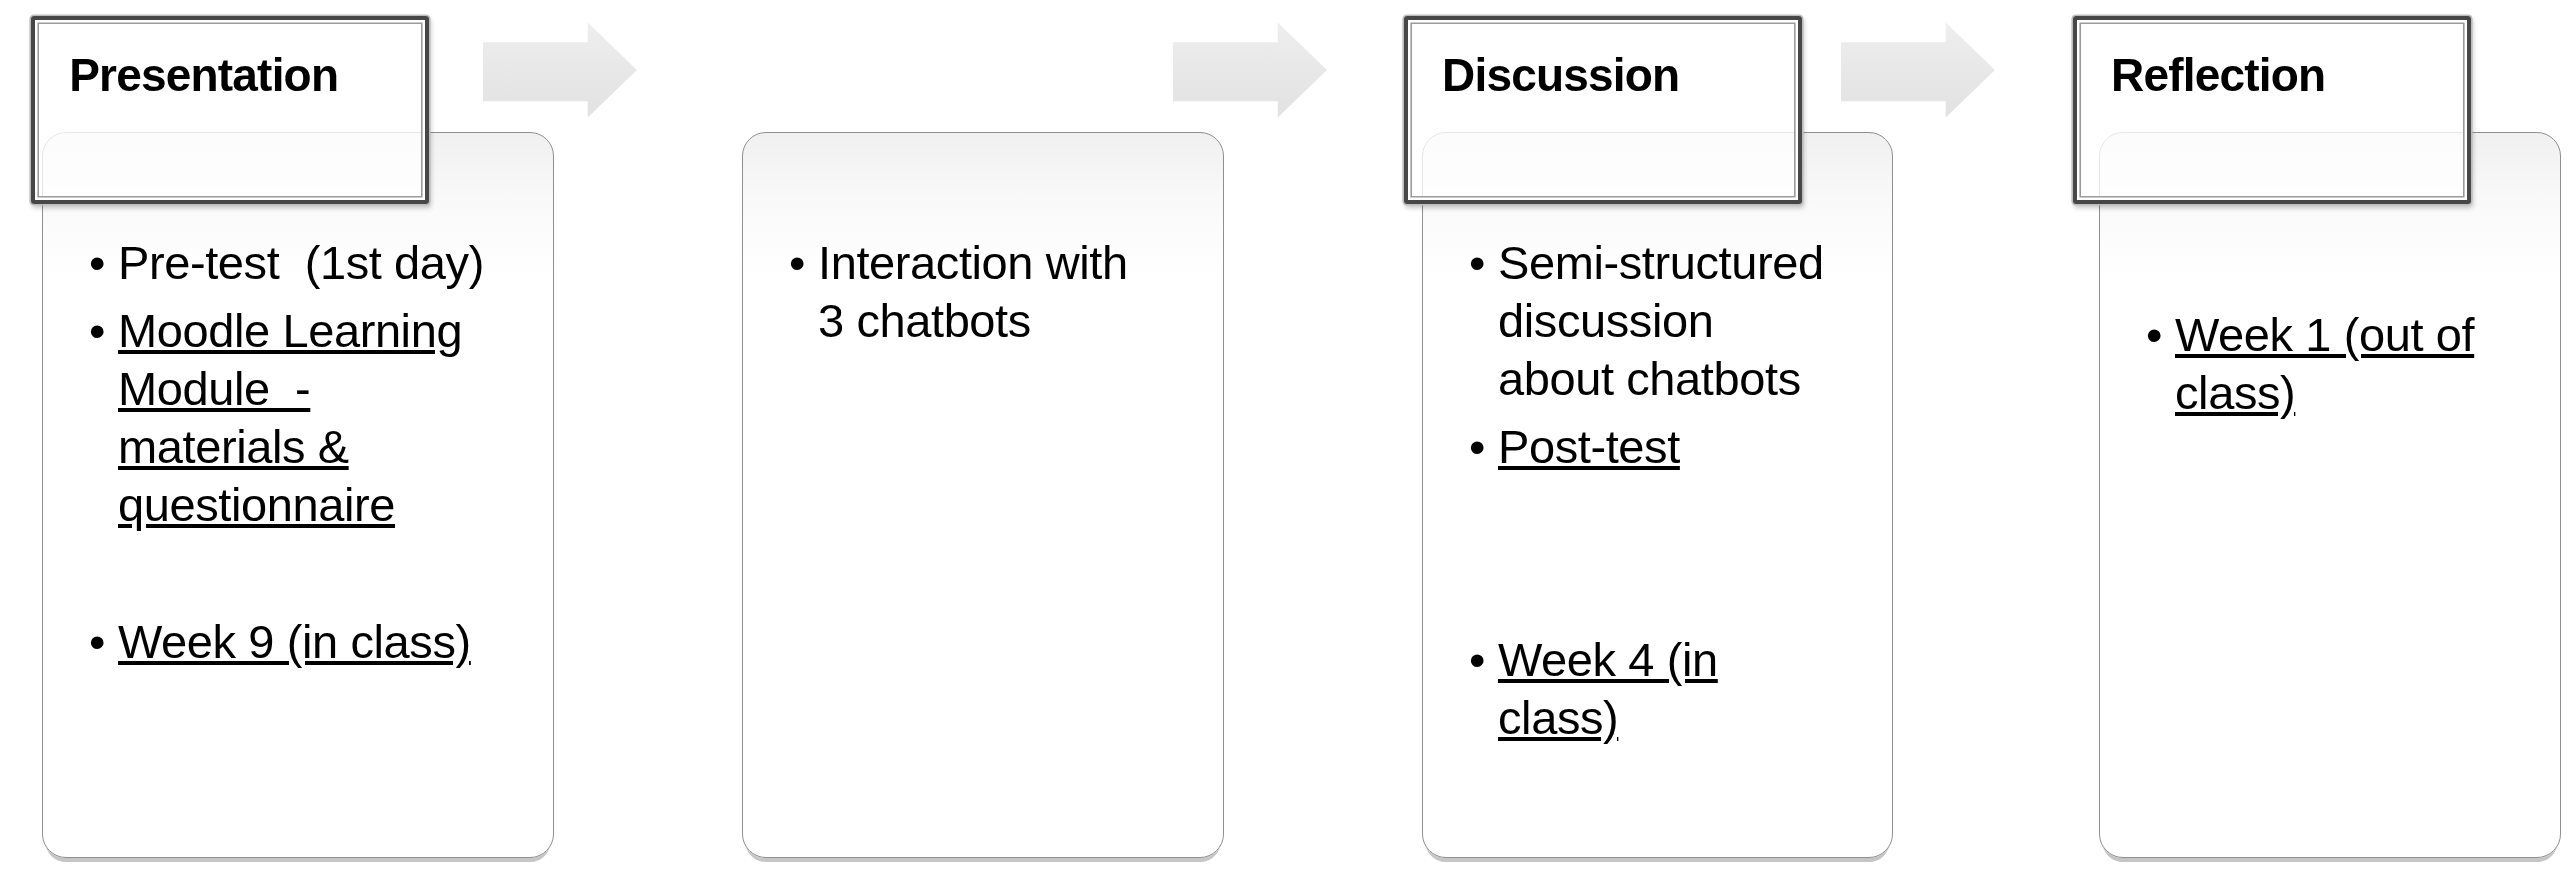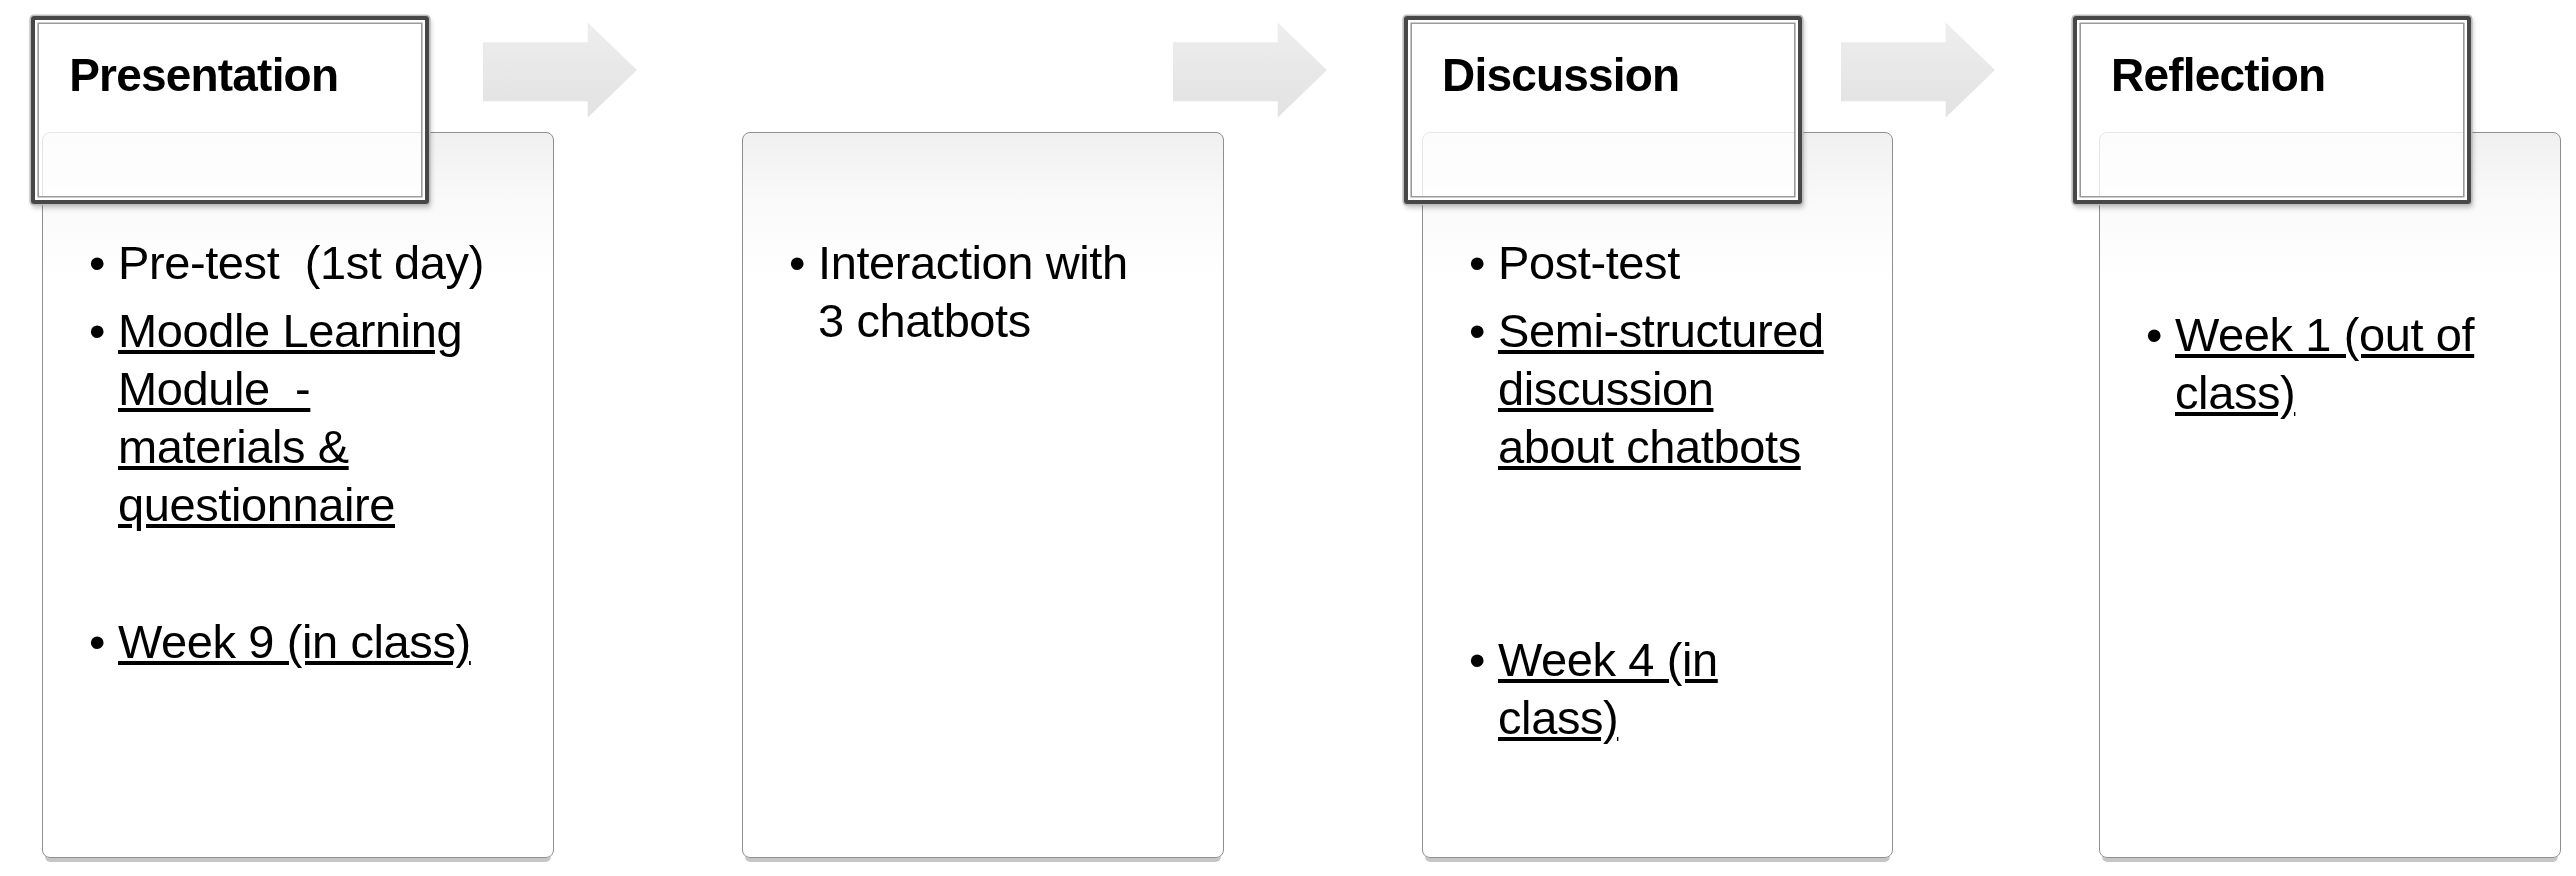--- a/index.html
+++ b/index.html
@@ -15,21 +15,21 @@
   .stage:nth-of-type(1){--hx:11.2px;  --cx:42px;   --cw:512px;}
   .stage:nth-of-type(2){--hx:707px; --cx:742px;  --cw:482px;}
   .stage:nth-of-type(3){--hx:1384px;--cx:1422px; --cw:471px;}
   .stage:nth-of-type(4){--hx:2053px;--cx:2099px; --cw:462px;}
 
   .card{
     position:absolute;
     left:var(--cx);top:132px;width:var(--cw);height:726px;
     box-sizing:border-box;
     border:1.6px solid #8f8f8f;
-    border-radius:8px;
+    border-radius:24px;
     background:linear-gradient(180deg,#f0f0f0 0%,#f9f9f9 9%,#ffffff 20%);
     box-shadow:0 7.2px 0 -3.2px #c6c6c6;
     z-index:1;
   }
   .header-tab{
     position:absolute;
     left:var(--hx);top:16px;width:398px;height:188px;
     box-sizing:border-box;
     border:4px solid #474747;
     border-radius:3px;
@@ -124,24 +124,24 @@
             <li><span class="bullet-text">Interaction with
 3 chatbots</span></li>
             <li class="spacer"></li>
           </ul>
     </div>
   </div>
 
   <div class="stage">
     <div class="card">
       <ul class="bullets">
-            <li><span class="bullet-text">Post-test</span></li>
             <li><span class="bullet-text">Semi-structured
 discussion
 about chatbots</span></li>
+            <li><span class="bullet-text">Post-test</span></li>
             <li class="spacer"></li>
             <li><span class="bullet-text">Week 4 (in
 class)</span></li>
           </ul>
     </div>
     <div class="header-tab">
       <span class="header-label">Discussion</span>
     </div>
   </div>
 

